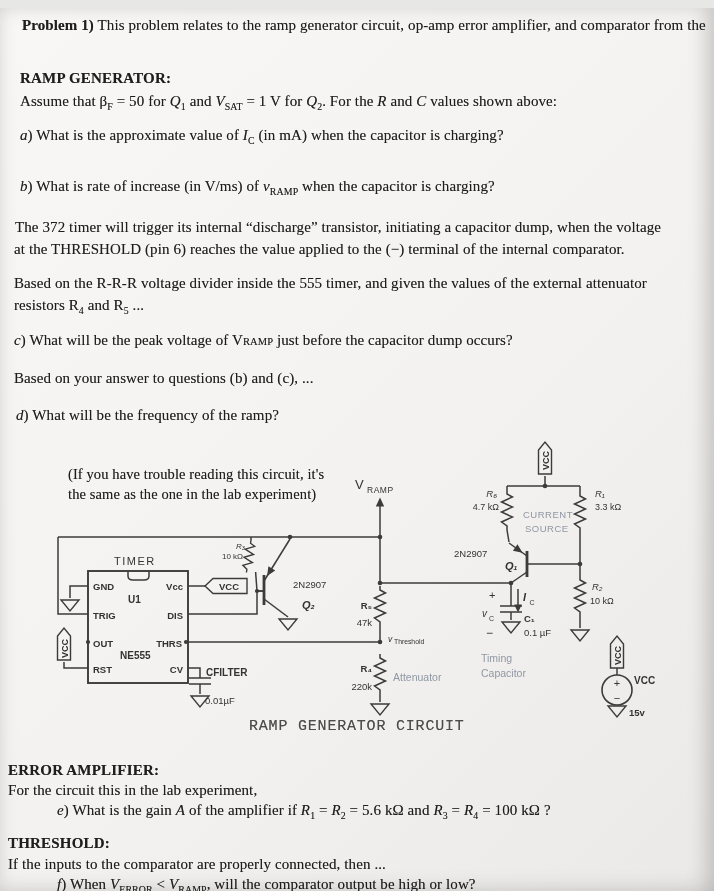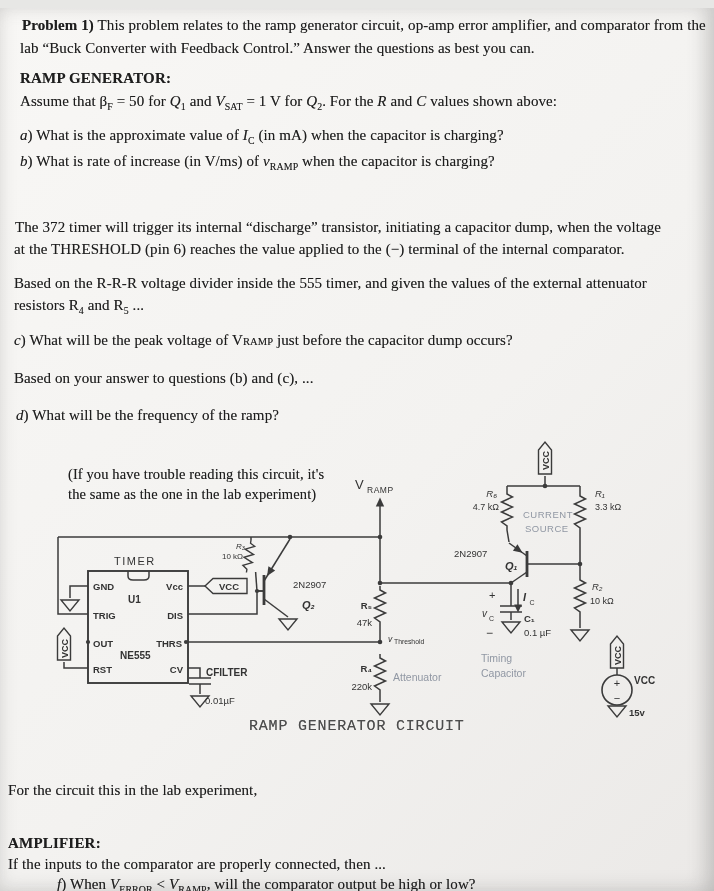--- a/index.html
+++ b/index.html
@@ -19,27 +19,26 @@
   svg.circuit{position:absolute;left:0;top:425px}
   svg text{font-family:"Liberation Sans",sans-serif;fill:#333}
   .gray-note{fill:#9097a3}
 </style>
 </head>
 <body>
 
 <div class="page">
 
   <div class="tl" style="left:22px;top:7px"><b>Problem 1)</b> This problem relates to the ramp generator circuit, op-amp error amplifier, and comparator from the</div>
-  <div class="tl" style="left:20px;top:30px">lab “Buck Converter with Feedback Control.” Answer the questions as best you can.</div>
 
   <div class="tl hd" style="left:20px;top:60px">RAMP GENERATOR:</div>
   <div class="tl" style="left:20px;top:83px">Assume that β<sub>F</sub> = 50 for <i>Q</i><sub>1</sub> and <i>V</i><sub>SAT</sub> = 1 V for <i>Q</i><sub>2</sub>. For the <i>R</i> and <i>C</i> values shown above:</div>
 
   <div class="tl" style="left:20px;top:117px"><i>a</i>) What is the approximate value of <i>I</i><sub>C</sub> (in mA) when the capacitor is charging?</div>
-  <div class="tl" style="left:20px;top:143px"><i>b</i>) What is rate of increase (in V/ms) of <i>v</i><sub>RAMP</sub> when the capacitor is charging?</div>
+  <div class="tl" style="left:20px;top:168px"><i>b</i>) What is rate of increase (in V/ms) of <i>v</i><sub>RAMP</sub> when the capacitor is charging?</div>
 
   <div class="tl" style="left:15px;top:209px">The 372 timer will trigger its internal “discharge” transistor, initiating a capacitor dump, when the voltage</div>
   <div class="tl" style="left:14px;top:231px">at the THRESHOLD (pin 6) reaches the value applied to the (−) terminal of the internal comparator.</div>
 
   <div class="tl" style="left:14px;top:265px">Based on the R-R-R voltage divider inside the 555 timer, and given the values of the external attenuator</div>
   <div class="tl" style="left:14px;top:287px">resistors R<sub>4</sub> and R<sub>5</sub> ...</div>
 
   <div class="tl" style="left:14px;top:322px"><i>c</i>) What will be the peak voltage of V<small>RAMP</small> just before the capacitor dump occurs?</div>
   <div class="tl" style="left:14px;top:360px">Based on your answer to questions (b) and (c), ...</div>
   <div class="tl" style="left:16px;top:397px"><i>d</i>) What will be the frequency of the ramp?</div>
@@ -186,19 +185,21 @@
     <text x="481" y="654" font-size="10.5" class="gray-note">Timing</text>
     <text x="481" y="669" font-size="10.5" class="gray-note">Capacitor</text>
     <text x="634" y="676" font-size="10" font-weight="700">VCC</text>
     <text x="617" y="679" font-size="11" text-anchor="middle">+</text>
     <text x="617" y="694" font-size="11" text-anchor="middle">−</text>
     <text x="629" y="708" font-size="9.5" font-weight="600">15v</text>
   </svg>
 
   <div class="caption">RAMP GENERATOR CIRCUIT</div>
 
+  <div class="tl hd" style="left:8px;top:752px">ERROR AMPLIFIER:</div>
   <div class="tl" style="left:8px;top:772px">For the circuit this in the lab experiment,</div>
-
-  <div class="tl hd" style="left:8px;top:825px">AMPLIFIER:</div>
+  <div class="tl" style="left:57px;top:792px"><i>e</i>) What is the gain <i>A</i> of the amplifier if <i>R</i><sub>1</sub> = <i>R</i><sub>2</sub> = 5.6 kΩ and <i>R</i><sub>3</sub> = <i>R</i><sub>4</sub> = 100 kΩ ?</div>
+
+  <div class="tl hd" style="left:8px;top:825px">THRESHOLD:</div>
   <div class="tl" style="left:8px;top:846px">If the inputs to the comparator are properly connected, then ...</div>
   <div class="tl" style="left:57px;top:866px"><i>f</i>) When <i>V</i><sub>ERROR</sub> &lt; <i>V</i><sub>RAMP</sub>, will the comparator output be high or low?</div>
 
 </div>
 
 </body></html>

